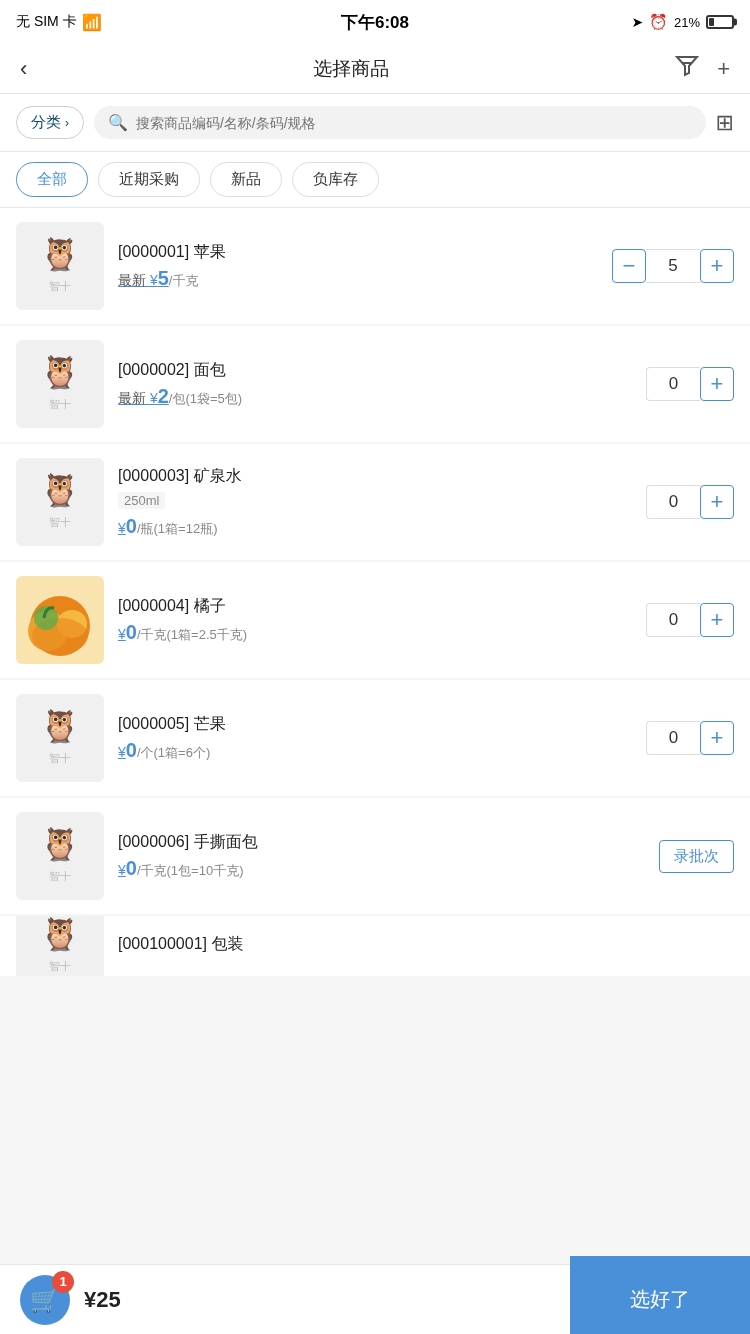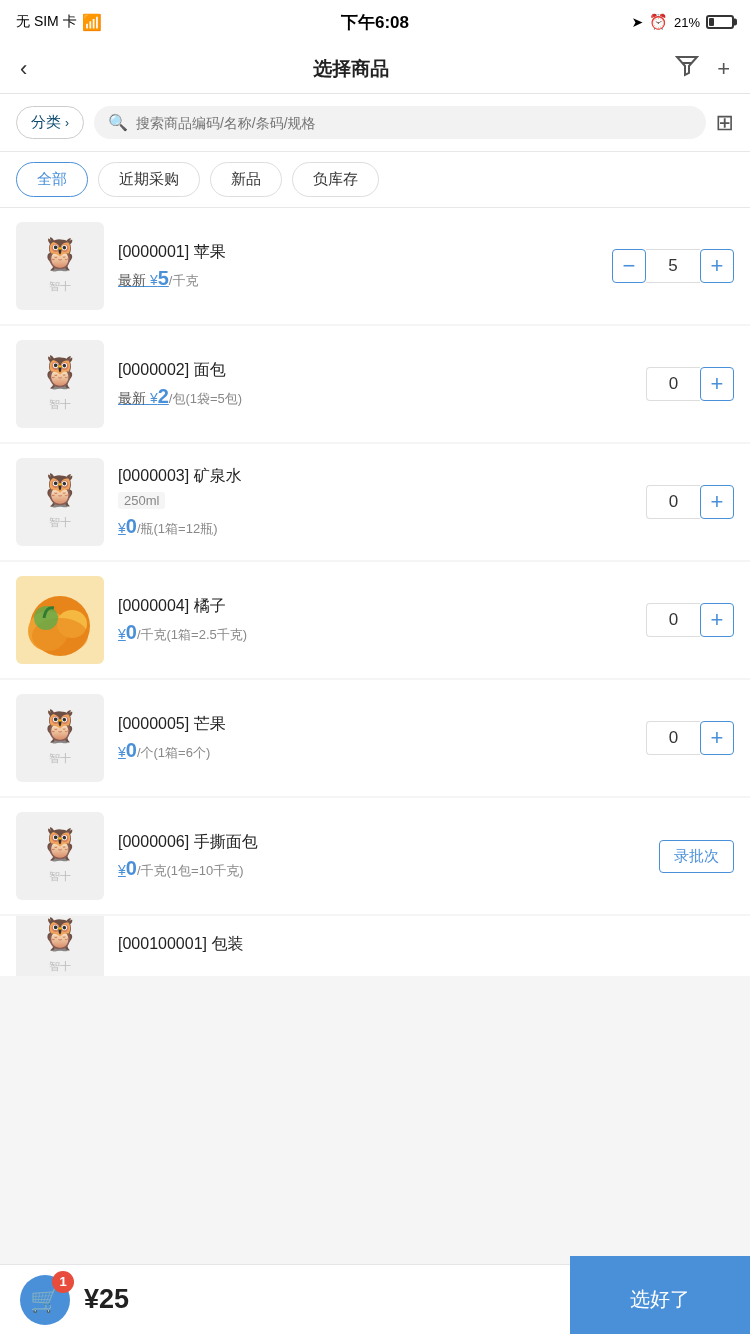--- a/index.html
+++ b/index.html
@@ -48,21 +48,21 @@
     .nav-bar {
       background: #fff;
       height: 50px;
       display: flex;
       align-items: center;
       justify-content: space-between;
       padding: 0 20px;
       border-bottom: 1px solid #e5e5e5;
     }
     .nav-back { font-size: 22px; color: #333; cursor: pointer; }
-    .nav-title { font-size: 19px; font-weight: 700; color: #222; }
+    .nav-title { font-size: 19px; font-weight: 400; color: #222; }
     .nav-actions { display: flex; align-items: center; gap: 18px; }
     .nav-icon { font-size: 22px; color: #555; cursor: pointer; }
 
     
     .filter-row {
       background: #fff;
       padding: 12px 16px;
       display: flex;
       align-items: center;
       gap: 10px;
@@ -215,21 +215,21 @@
       position: absolute;
       top: -4px; right: -4px;
       background: #e74c3c;
       color: #fff;
       border-radius: 50%;
       width: 22px; height: 22px;
       font-size: 13px;
       font-weight: 600;
       display: flex; align-items: center; justify-content: center;
     }
-    .cart-total { font-size: 27px; font-weight: 600; color: #222; }
+    .cart-total { font-size: 22px; font-weight: 600; color: #222; }
     .confirm-btn {
       height: 88px;
       width: 180px;
       background: #4a90d9;
       color: #fff;
       border: none;
       font-size: 20px;
       font-weight: 500;
       cursor: pointer;
     }

